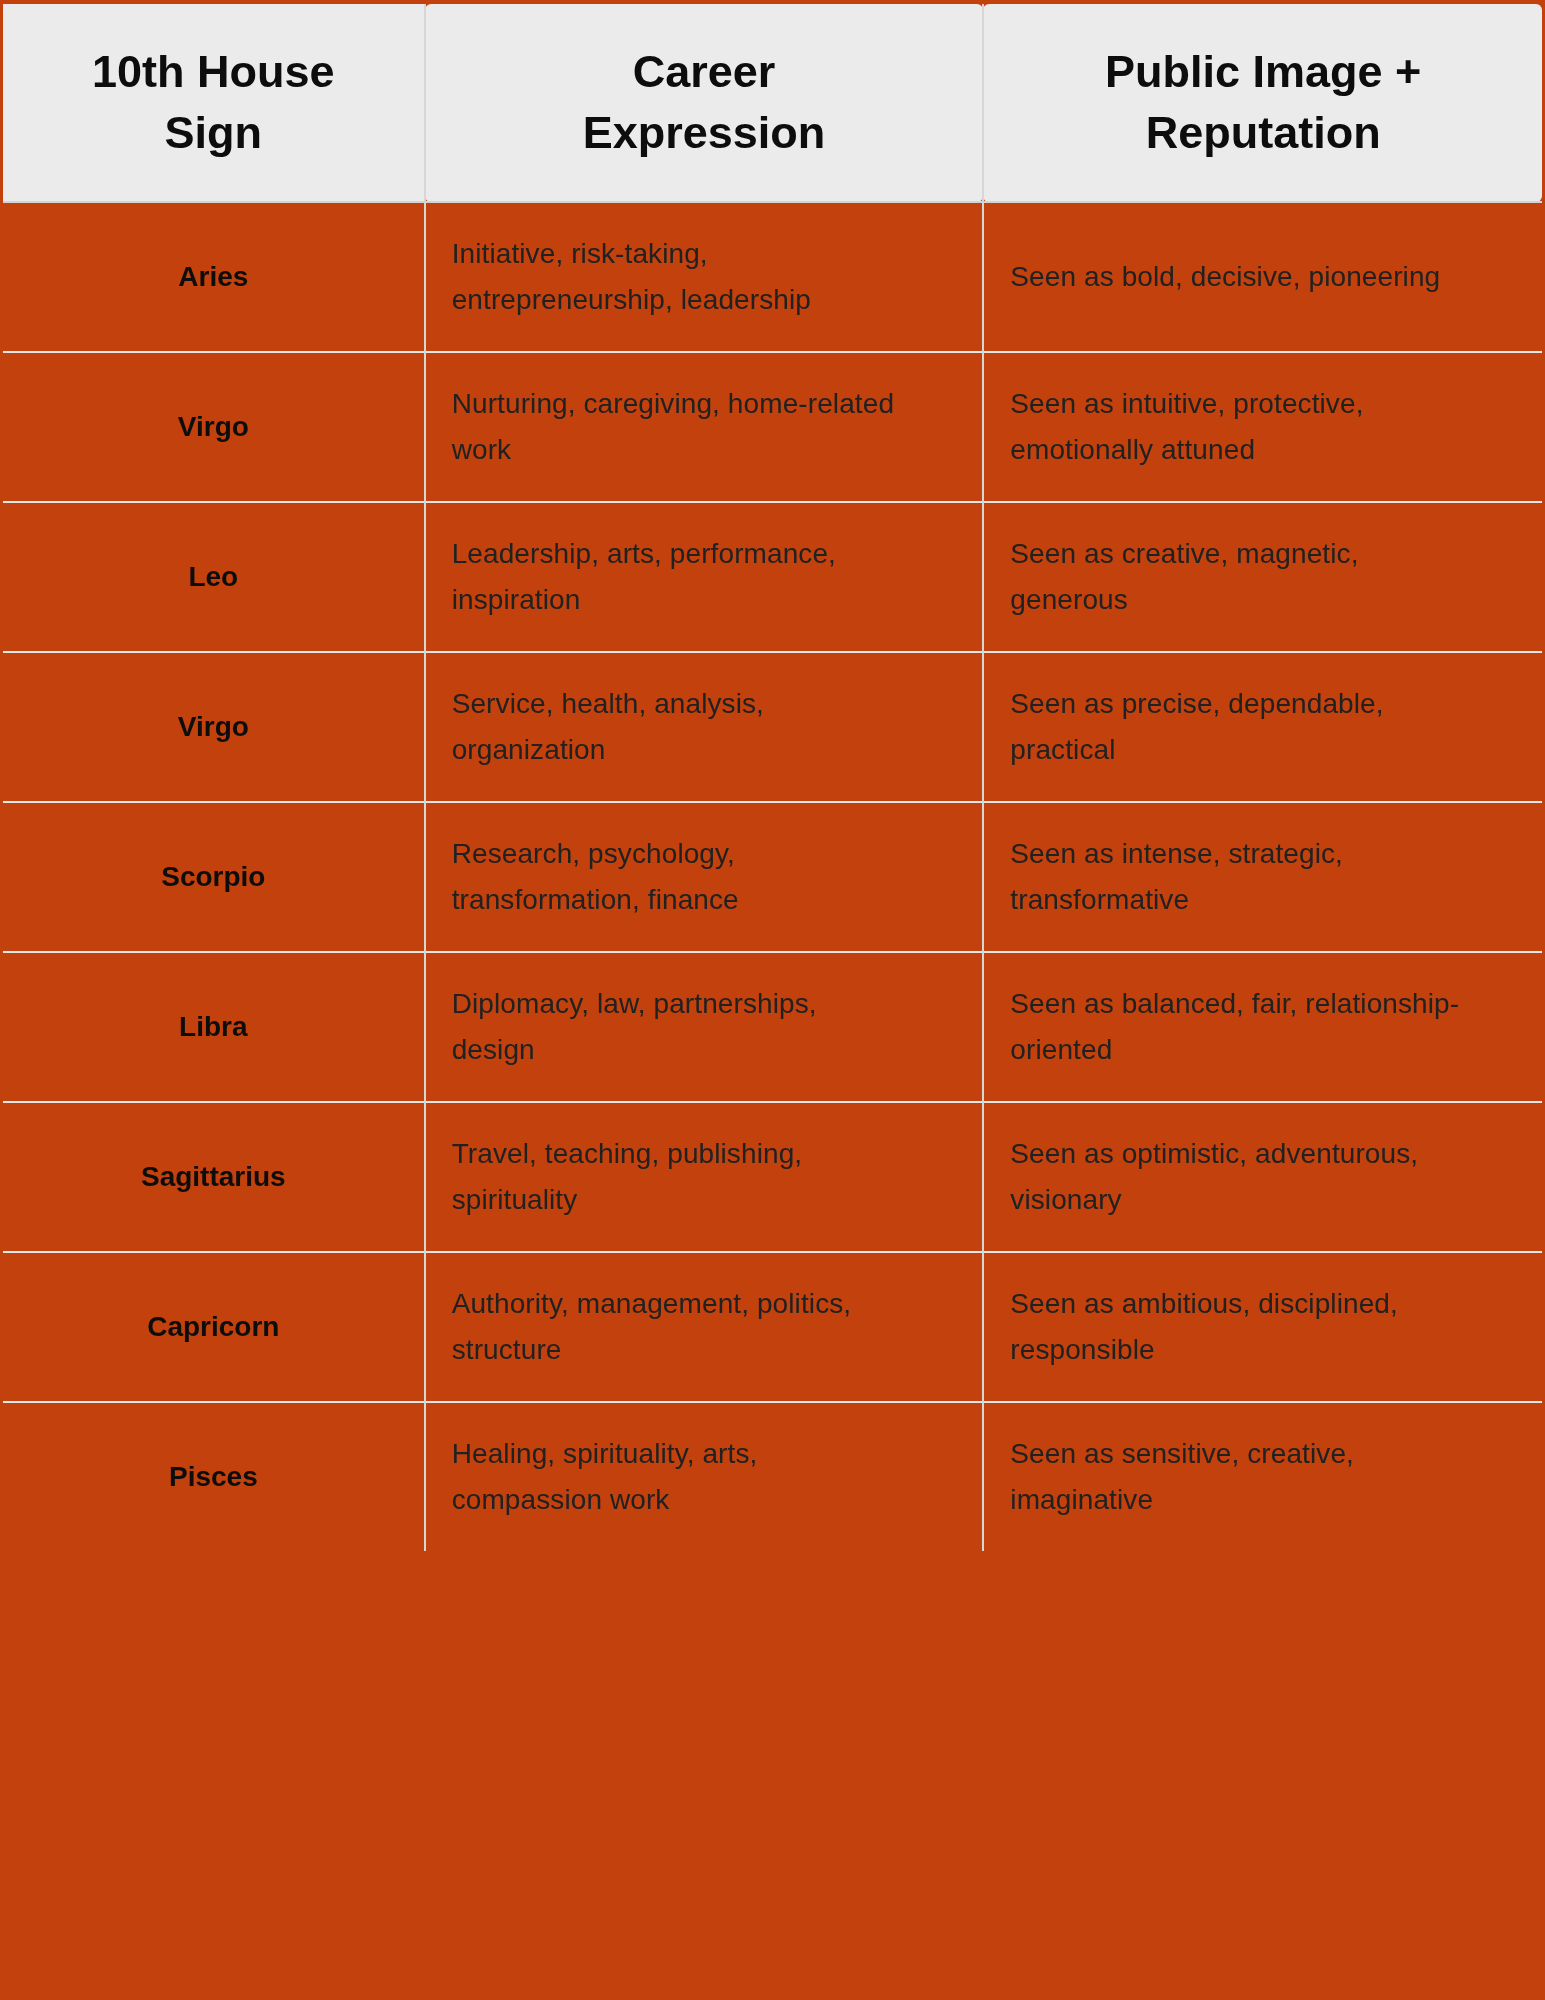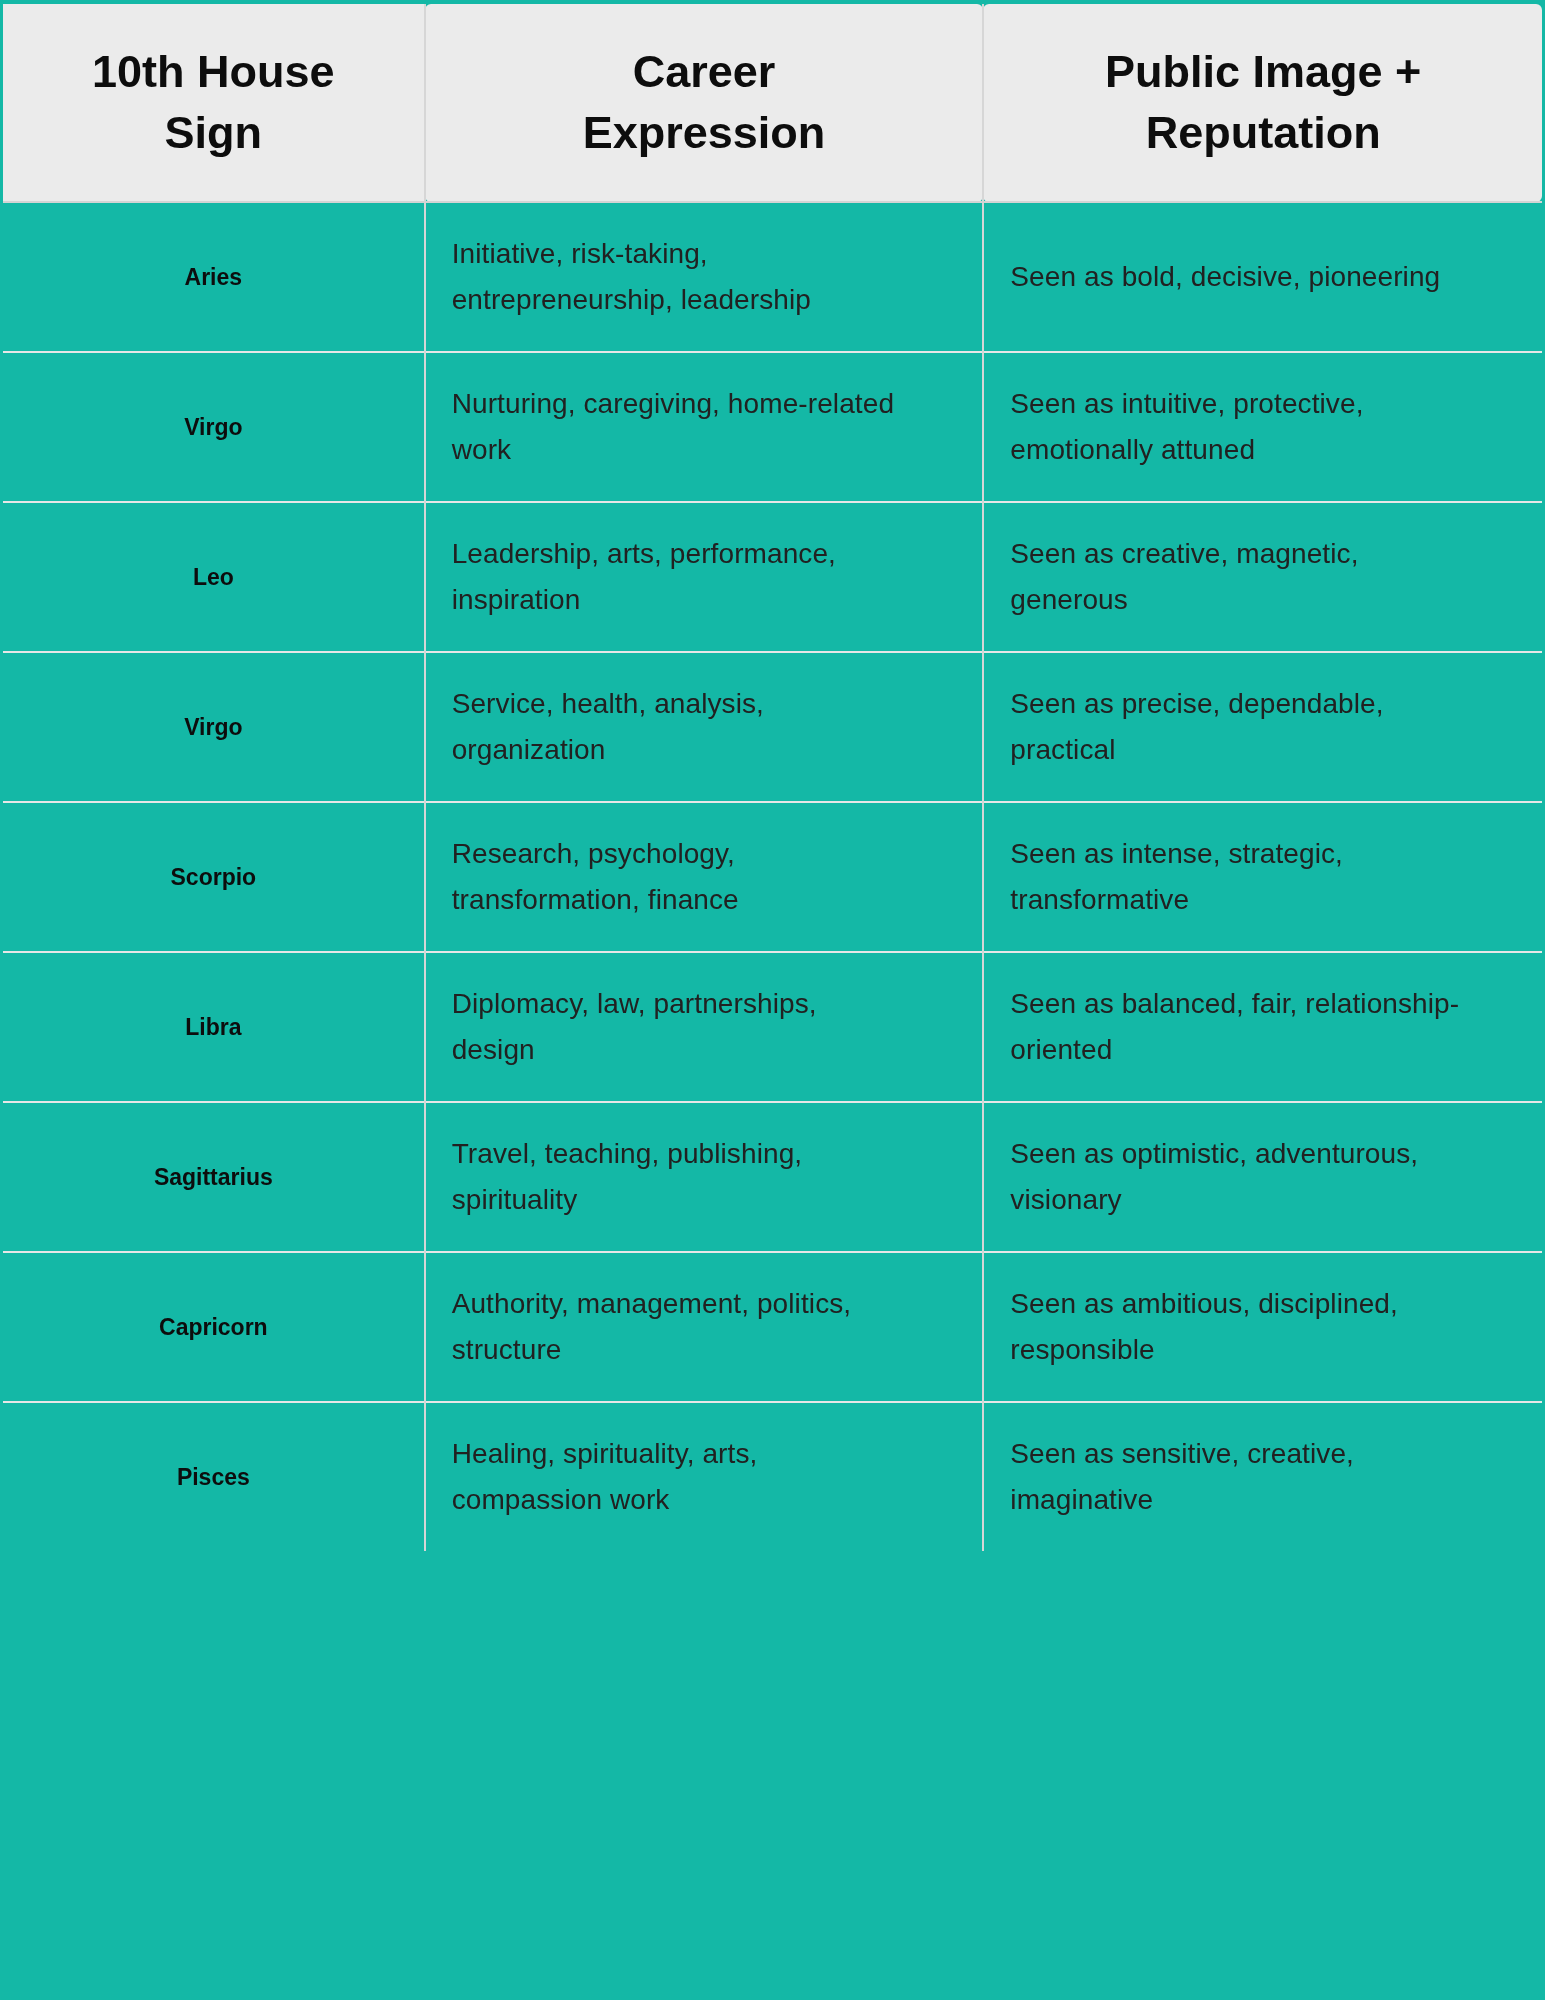--- a/index.html
+++ b/index.html
@@ -9,21 +9,21 @@
     height: 2000px;
     overflow: hidden;
     background: #ffffff;
     font-family: "Liberation Sans", sans-serif;
   }
   .page {
     box-sizing: border-box;
     width: 1545px;
     height: 2000px;
     padding: 4px 3px 16px 3px;
-    background: #14b8a6;
+    background: #c2410c;
   }
   table.zodiac {
     width: 100%;
     border-collapse: collapse;
     table-layout: fixed;
   }
   col.c-sign   { width: 27.4%; }
   col.c-career { width: 36.3%; }
   col.c-rep    { width: 36.3%; }
 
@@ -48,21 +48,21 @@
     padding: 0 10px;
   }
   tbody td {
     height: 148px;
     border-top: 2px solid #e7e7e7;
   }
   tbody tr:first-child td {
     border-top: none;
   }
   td.sign {
-    font-size: 23px;
+    font-size: 28px;
     font-weight: bold;
     color: #0d0d0d;
     text-align: center;
     padding: 0 10px;
   }
   td.desc {
     font-size: 28px;
     font-weight: normal;
     color: #212121;
     line-height: 1.64;

